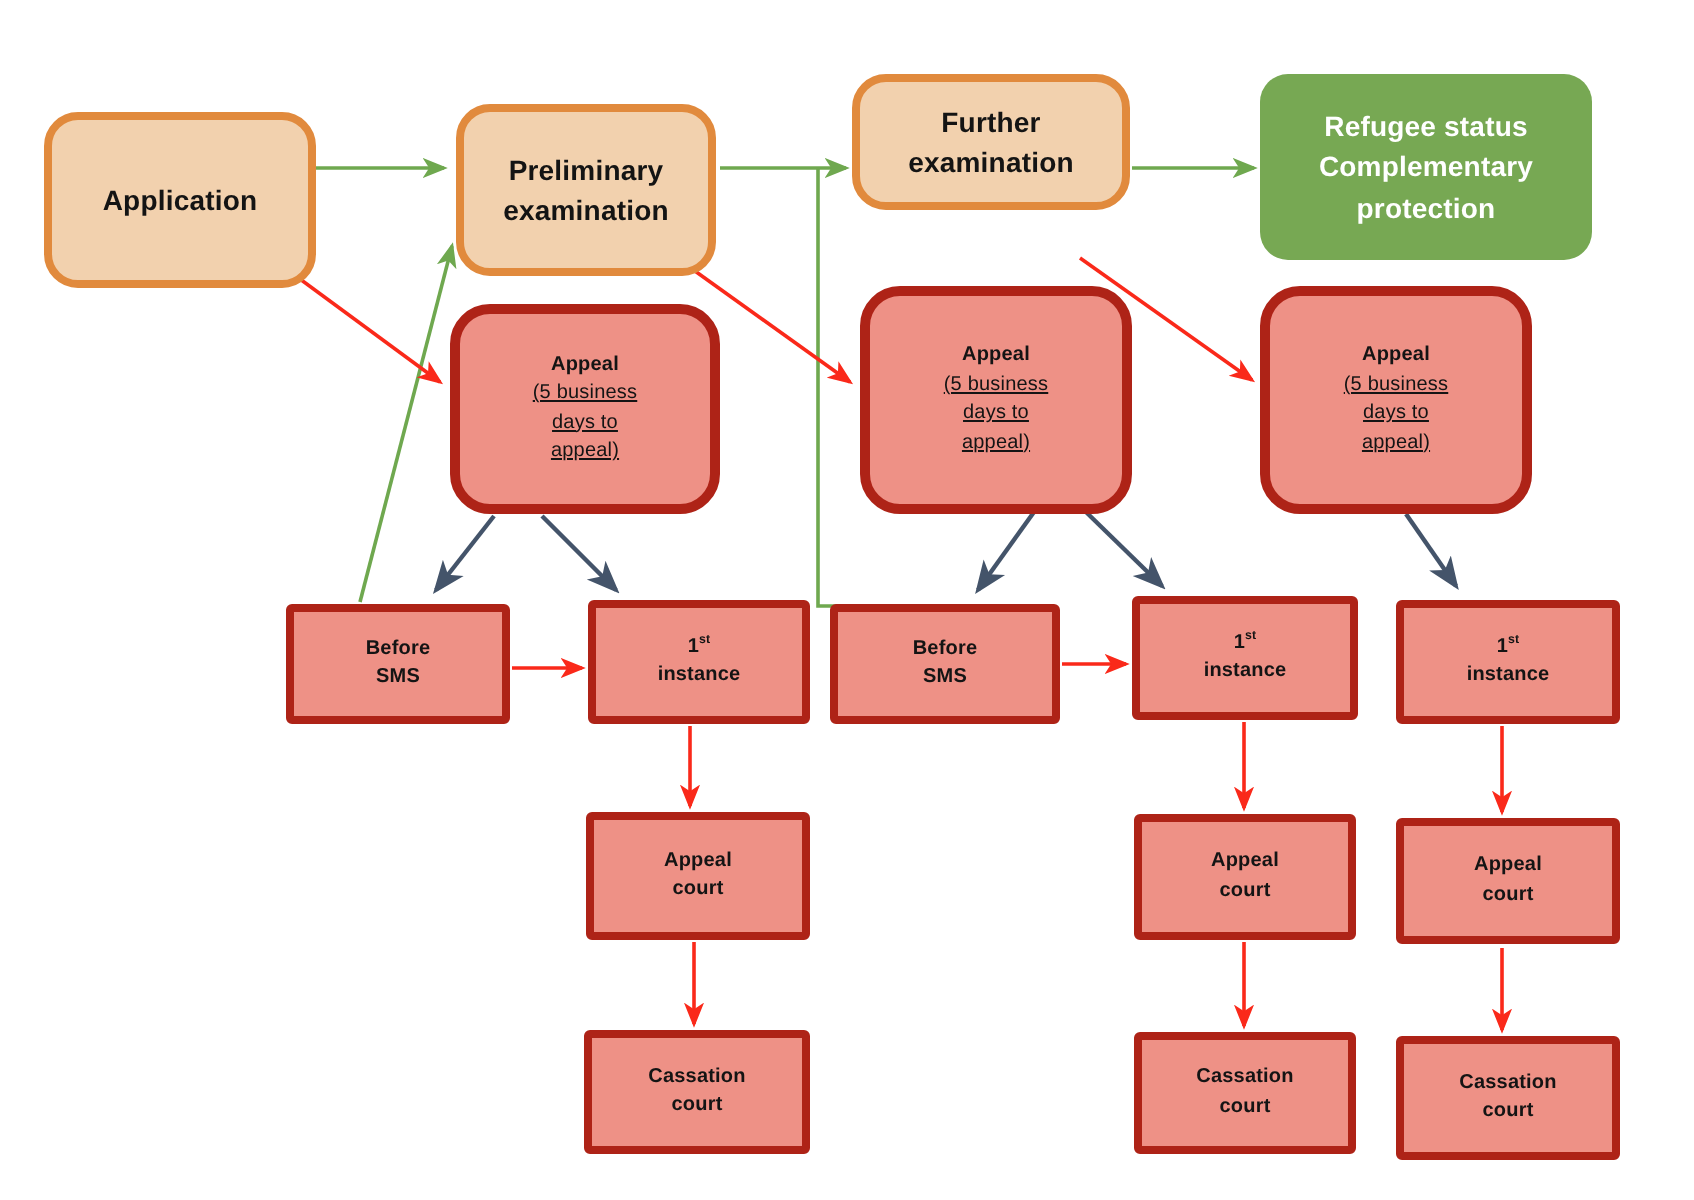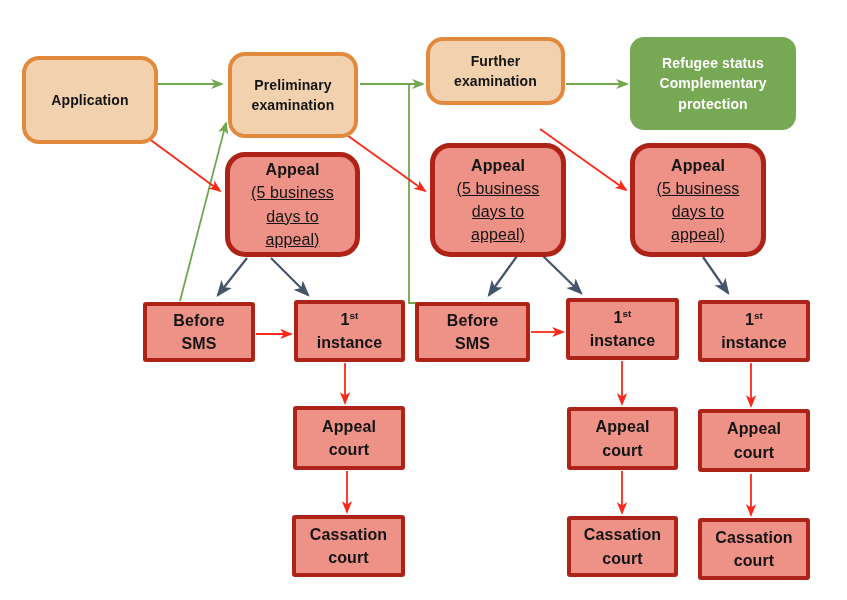--- a/index.html
+++ b/index.html
@@ -5,21 +5,21 @@
   html,body { margin:0; padding:0; background:#ffffff; }
   #stage {
     position:relative; width:847px; height:600px; background:var(--bg,#ffffff);
     font-family:"Liberation Sans", sans-serif; overflow:hidden;
   }
   #edges { position:absolute; left:0; top:0; width:847px; height:600px; }
   .node {
     position:absolute; box-sizing:border-box;
     display:flex; flex-direction:column; align-items:center; justify-content:center;
     text-align:center; font-weight:bold; color:#141414;
-    line-height:1.45; font-size:16px; letter-spacing:0.1px;
+    line-height:1.45; font-size:10px; letter-spacing:0.1px;
   }
   .node.stage {
     background:var(--tan-fill,#F2D1AE);
     border:4px solid var(--tan-border,#E18A3D);
     border-radius:17px; font-size:14px;
   }
   .node.outcome {
     background:var(--green-fill,#77A853);
     border:none; border-radius:14px;
     color:var(--green-text,#ffffff); font-size:14px;

